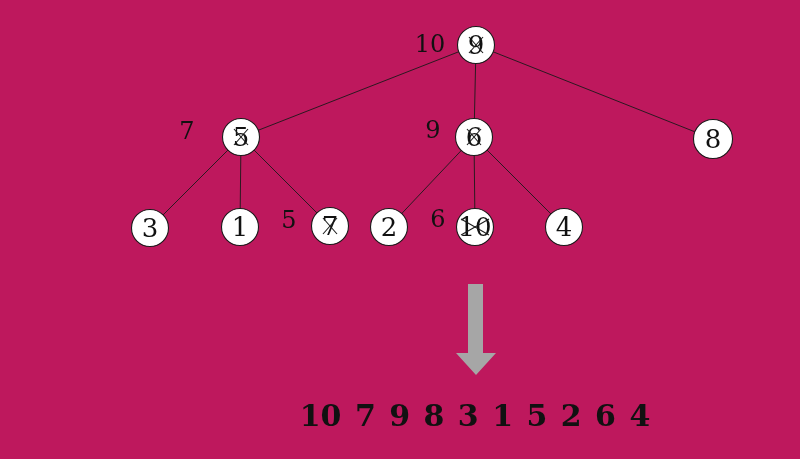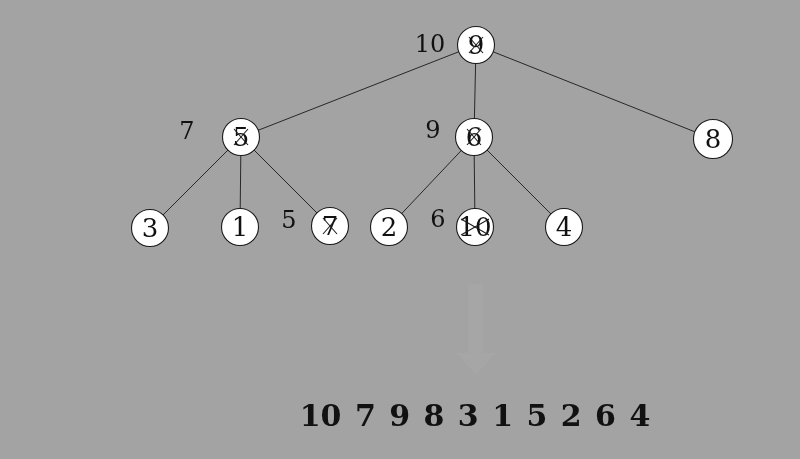--- a/index.html
+++ b/index.html
@@ -4,21 +4,21 @@
 <style>
   html, body {
     margin: 0;
     padding: 0;
     background: #ffffff;
   }
   .page {
     position: relative;
     width: 800px;
     height: 459px;
-    background: #a3a3a3;
+    background: #be185d;
     overflow: hidden;
   }
   svg text {
     font-family: "DejaVu Serif", "Liberation Serif", serif;
     fill: #111111;
   }
   .edge {
     stroke: #1a1a1a;
     stroke-width: 0.9;
   }

